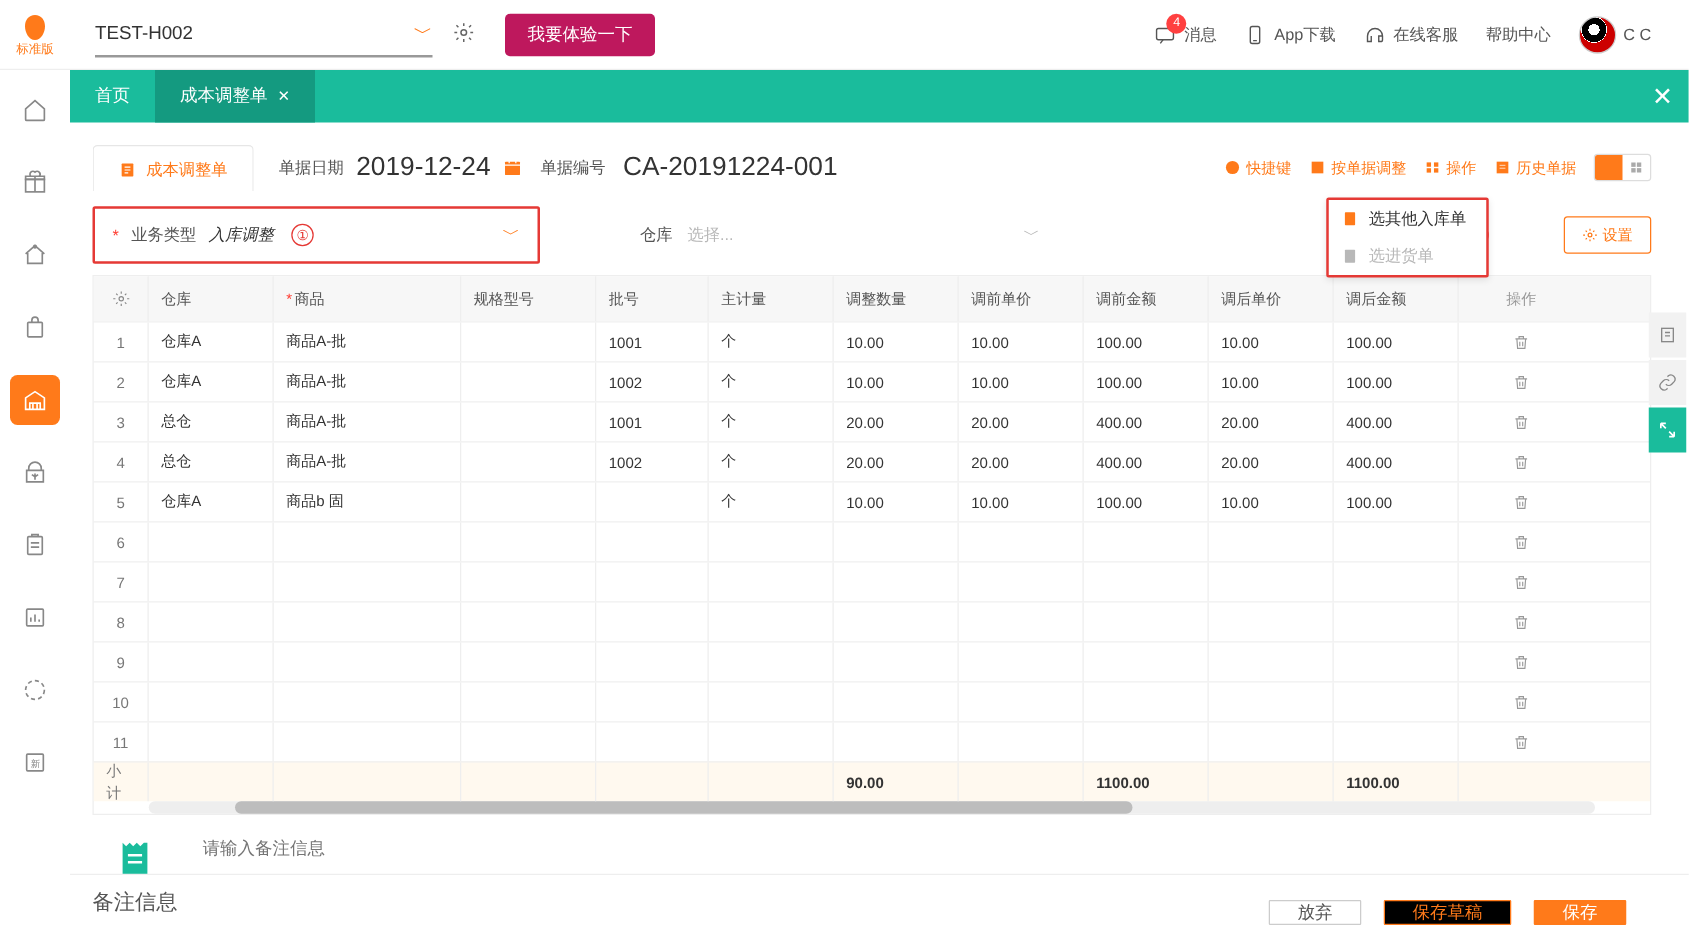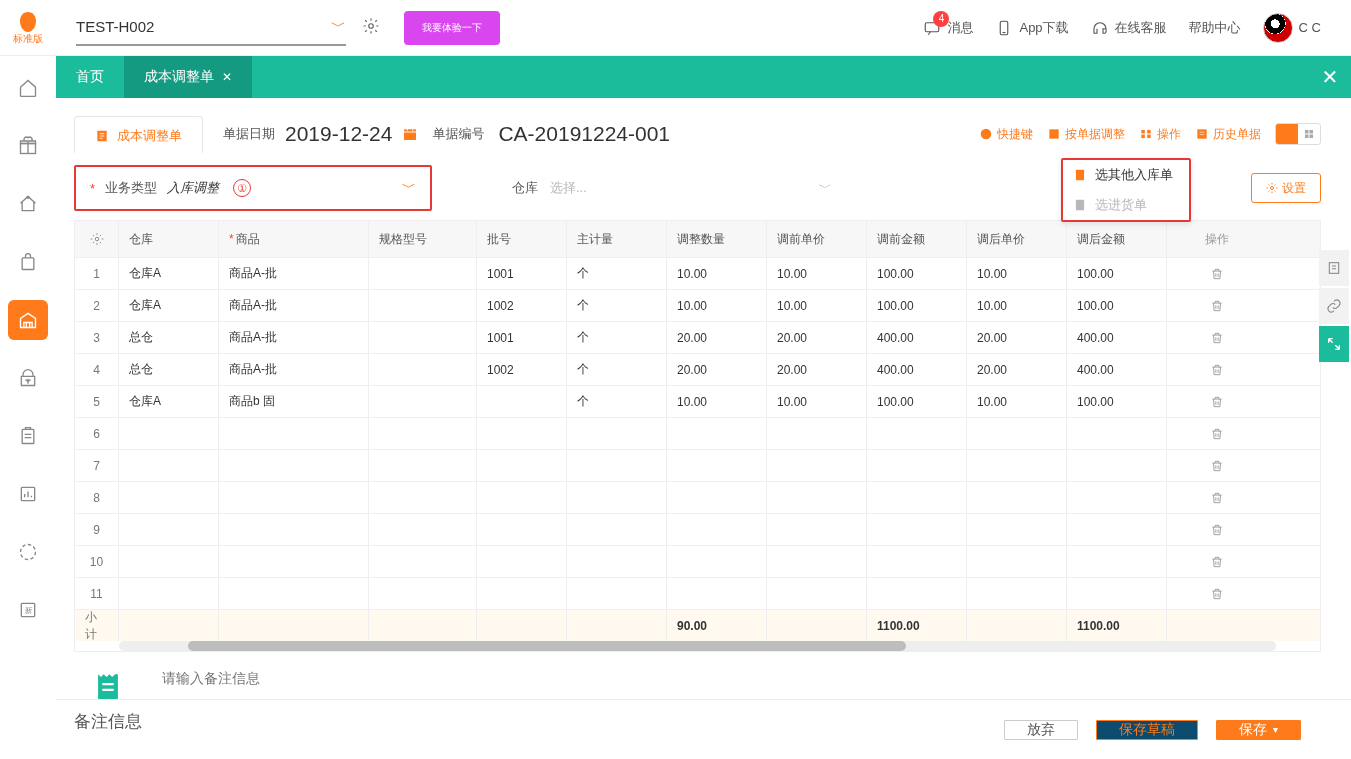--- a/index.html
+++ b/index.html
@@ -6,21 +6,21 @@
 body { font-family: "Microsoft YaHei", Arial, sans-serif; font-size: 13px; color: #333; background: #fff; width: 1351px; height: 759px; overflow: hidden; }
 
 
 .header { height: 56px; display: flex; align-items: center; border-bottom: 1px solid #eee; }
 .logo-col { width: 56px; height: 56px; display: flex; flex-direction: column; align-items: center; justify-content: center; }
 .logo-icon { width: 24px; height: 24px; fill: #ff7a1a; }
 .logo-label { font-size: 10px; color: #ff7a1a; margin-top: -2px; }
 .shop-select { width: 270px; height: 36px; margin-left: 20px; border-bottom: 2px solid #999; display: flex; align-items: center; justify-content: space-between; font-size: 15px; color: #333; cursor: pointer; }
 .shop-select .chev { color: #ff7a1a; }
 .gear-top { margin-left: 16px; color: #666; cursor: pointer; }
-.try-btn { margin-left: 24px; background: #d946ef; color: #fff; border: none; height: 34px; padding: 0 18px; border-radius: 4px; cursor: pointer; font-size: 10px; }
+.try-btn { margin-left: 24px; background: #be185d; color: #fff; border: none; height: 34px; padding: 0 18px; border-radius: 4px; cursor: pointer; font-size: 14px; }
 .header-spacer { flex: 1; }
 .header-right { display: flex; align-items: center; gap: 22px; padding-right: 30px; }
 .hr-item { display: flex; align-items: center; gap: 6px; color: #555; cursor: pointer; position: relative; font-size: 13px; }
 .hr-item svg { width: 18px; height: 18px; fill: none; stroke: #555; stroke-width: 1.5; }
 .badge-dot { position: absolute; top: -8px; left: 10px; min-width: 16px; height: 16px; background: #ff4040; color: #fff; border-radius: 8px; font-size: 10px; display: flex; align-items: center; justify-content: center; padding: 0 4px; }
 .avatar { width: 30px; height: 30px; border-radius: 50%; background: radial-gradient(circle at 40% 35%, #fff 18%, #000 18% 40%, #fff 40% 42%, #c00 42% 100%); border: 1px solid #ccc; }
 
 
 .tabs-row { height: 42px; background: #1abc9c; display: flex; align-items: stretch; margin-left: 56px; }
 .tabs-row .tab { display: flex; align-items: center; padding: 0 20px; color: #fff; cursor: pointer; font-size: 14px; }
@@ -103,22 +103,22 @@
 .notes { display: flex; margin-top: 18px; gap: 20px; align-items: flex-start; }
 .notes-icon { display: flex; flex-direction: column; align-items: center; gap: 6px; }
 .notes-icon svg { width: 34px; height: 34px; fill: #1abc9c; }
 .notes-icon span { font-size: 17px; color: #555; }
 .notes-input { flex: 1; height: 60px; border: none; outline: none; resize: none; font-size: 14px; color: #b0b0b0; font-family: inherit; }
 
 
 .footer { position: absolute; bottom: 0; left: 56px; right: 0; height: 60px; border-top: 1px solid #eee; display: flex; align-items: center; justify-content: flex-end; gap: 18px; padding-right: 50px; }
 .btn { height: 20px; padding: 0 22px; border-radius: 1px; cursor: pointer; font-size: 14px; display: flex; align-items: center; gap: 6px; }
 .btn-ghost { background: #fff; border: 1px solid #ccc; color: #555; }
-.btn-outline { background: #0c4a6e; border: 1px solid #ff7a1a; color: #ff7a1a; }
-.btn-primary { background: #ff7a1a; border: 1px solid #ff7a1a; color: #fff; }
+.btn-outline { background: #000000; border: 1px solid #ff7a1a; color: #ff7a1a; }
+.btn-primary { background: #ff7a1a; border: 1px solid #ff7a1a; color: #fff; flex-direction: column; }
 
 
 .right-tools { position: absolute; right: 0; top: 250px; width: 32px; display: flex; flex-direction: column; gap: 2px; }
 .right-tools div { width: 30px; height: 36px; background: #f2f2f2; display: flex; align-items: center; justify-content: center; color: #888; cursor: pointer; }
 .right-tools div.active { background: #1abc9c; color: #fff; }
 </style>
 </head>
 <body>
 
 <div class="header">

